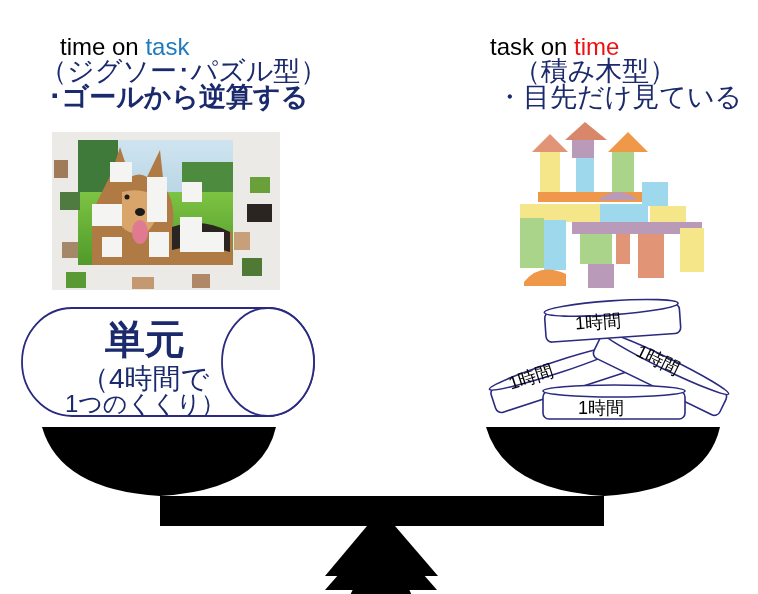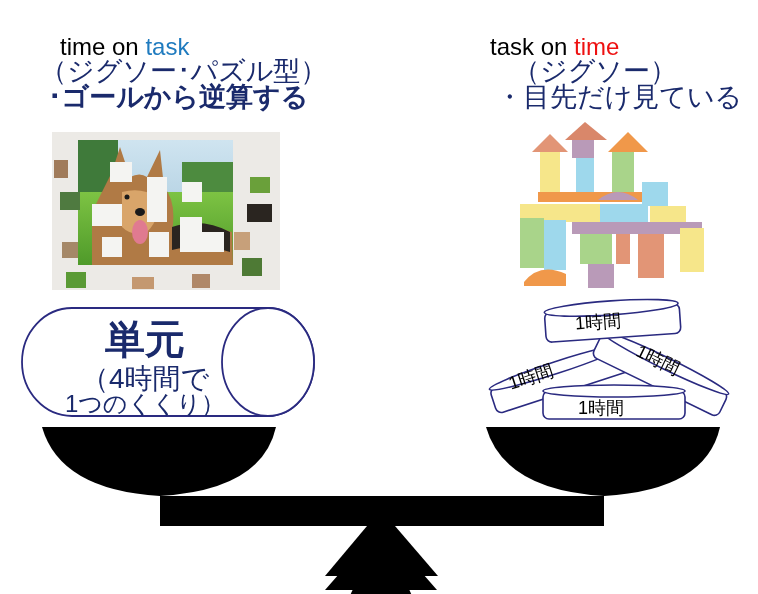--- a/index.html
+++ b/index.html
@@ -17,21 +17,21 @@
 
 <div class="abs title-en" style="left:60px;top:25px;width:210px;">
   <span>time on </span><span class="blue">task</span>
 </div>
 <div class="abs title-jp" style="left:40px;top:58px;width:250px;">（ジグソー･パズル型）</div>
 <div class="abs title-jp" style="left:48px;top:84px;width:250px;font-weight:bold;">･ゴールから逆算する</div>
 
 <div class="abs title-en" style="left:490px;top:25px;width:210px;">
   <span>task on </span><span class="red">time</span>
 </div>
-<div class="abs title-jp" style="left:490px;top:58px;width:210px;">（ジグソー）</div>
+<div class="abs title-jp" style="left:490px;top:58px;width:210px;">（積み木型）</div>
 <div class="abs title-jp" style="left:496px;top:84px;width:210px;">・目先だけ見ている</div>
 
 <div class="abs" style="left:52px;top:132px;width:228px;height:158px;">
   <svg width="228" height="158" viewBox="0 0 228 158">
     <defs>
       <linearGradient id="sky" x1="0" y1="0" x2="0" y2="1">
         <stop offset="0" stop-color="#cfe4f0"></stop>
         <stop offset="1" stop-color="#9fc3d8"></stop>
       </linearGradient>
       <linearGradient id="grass" x1="0" y1="0" x2="0" y2="1">

